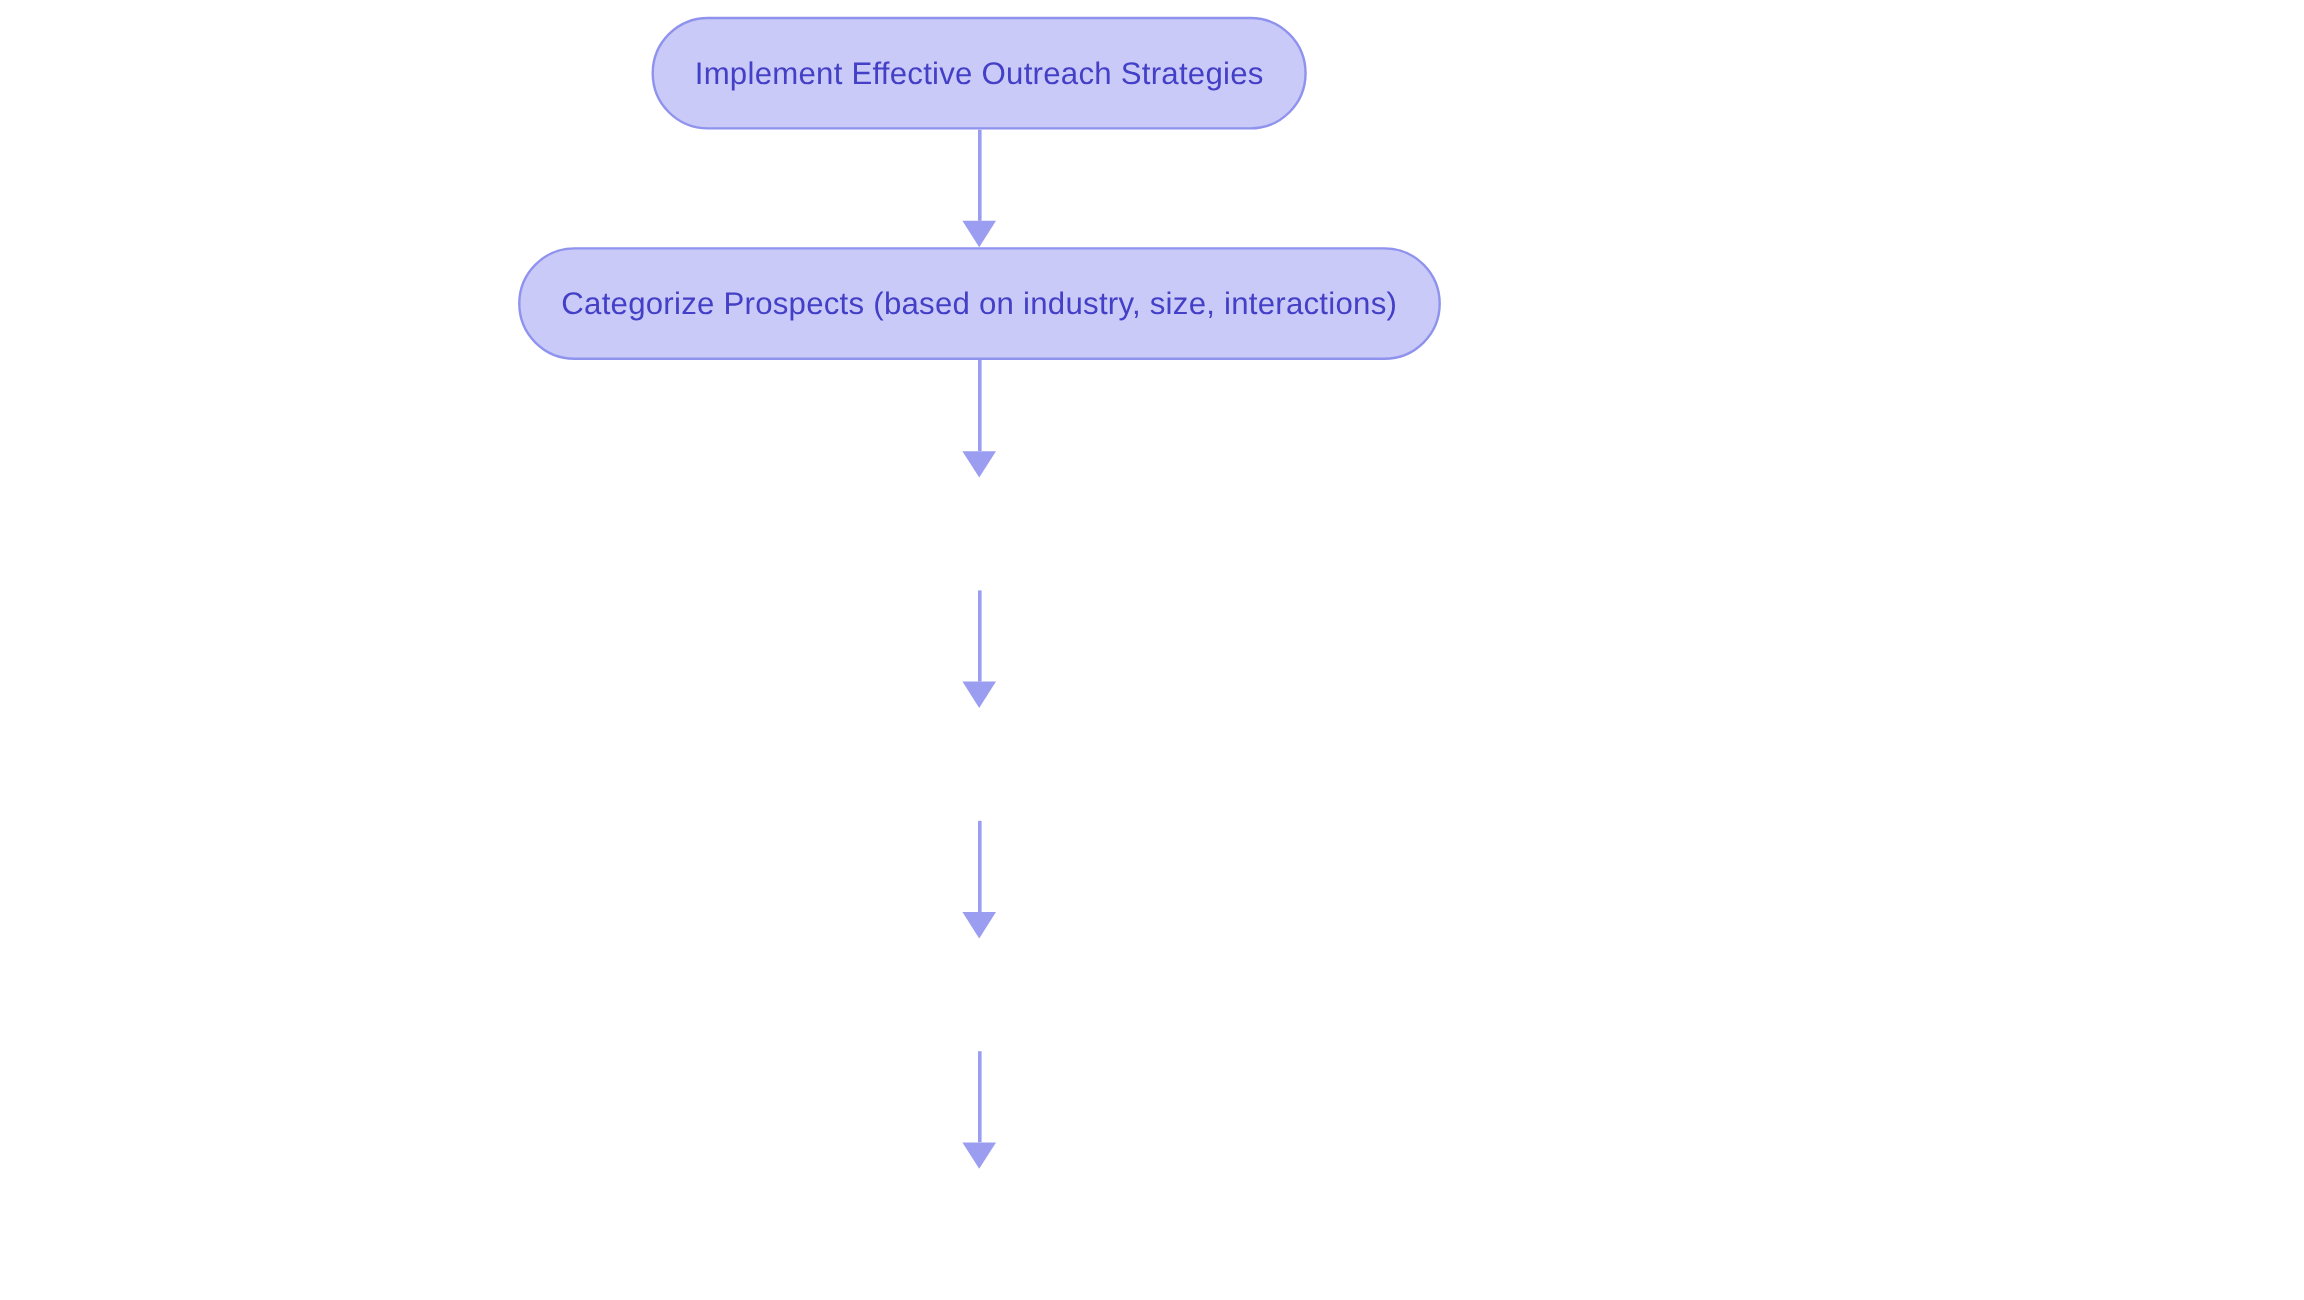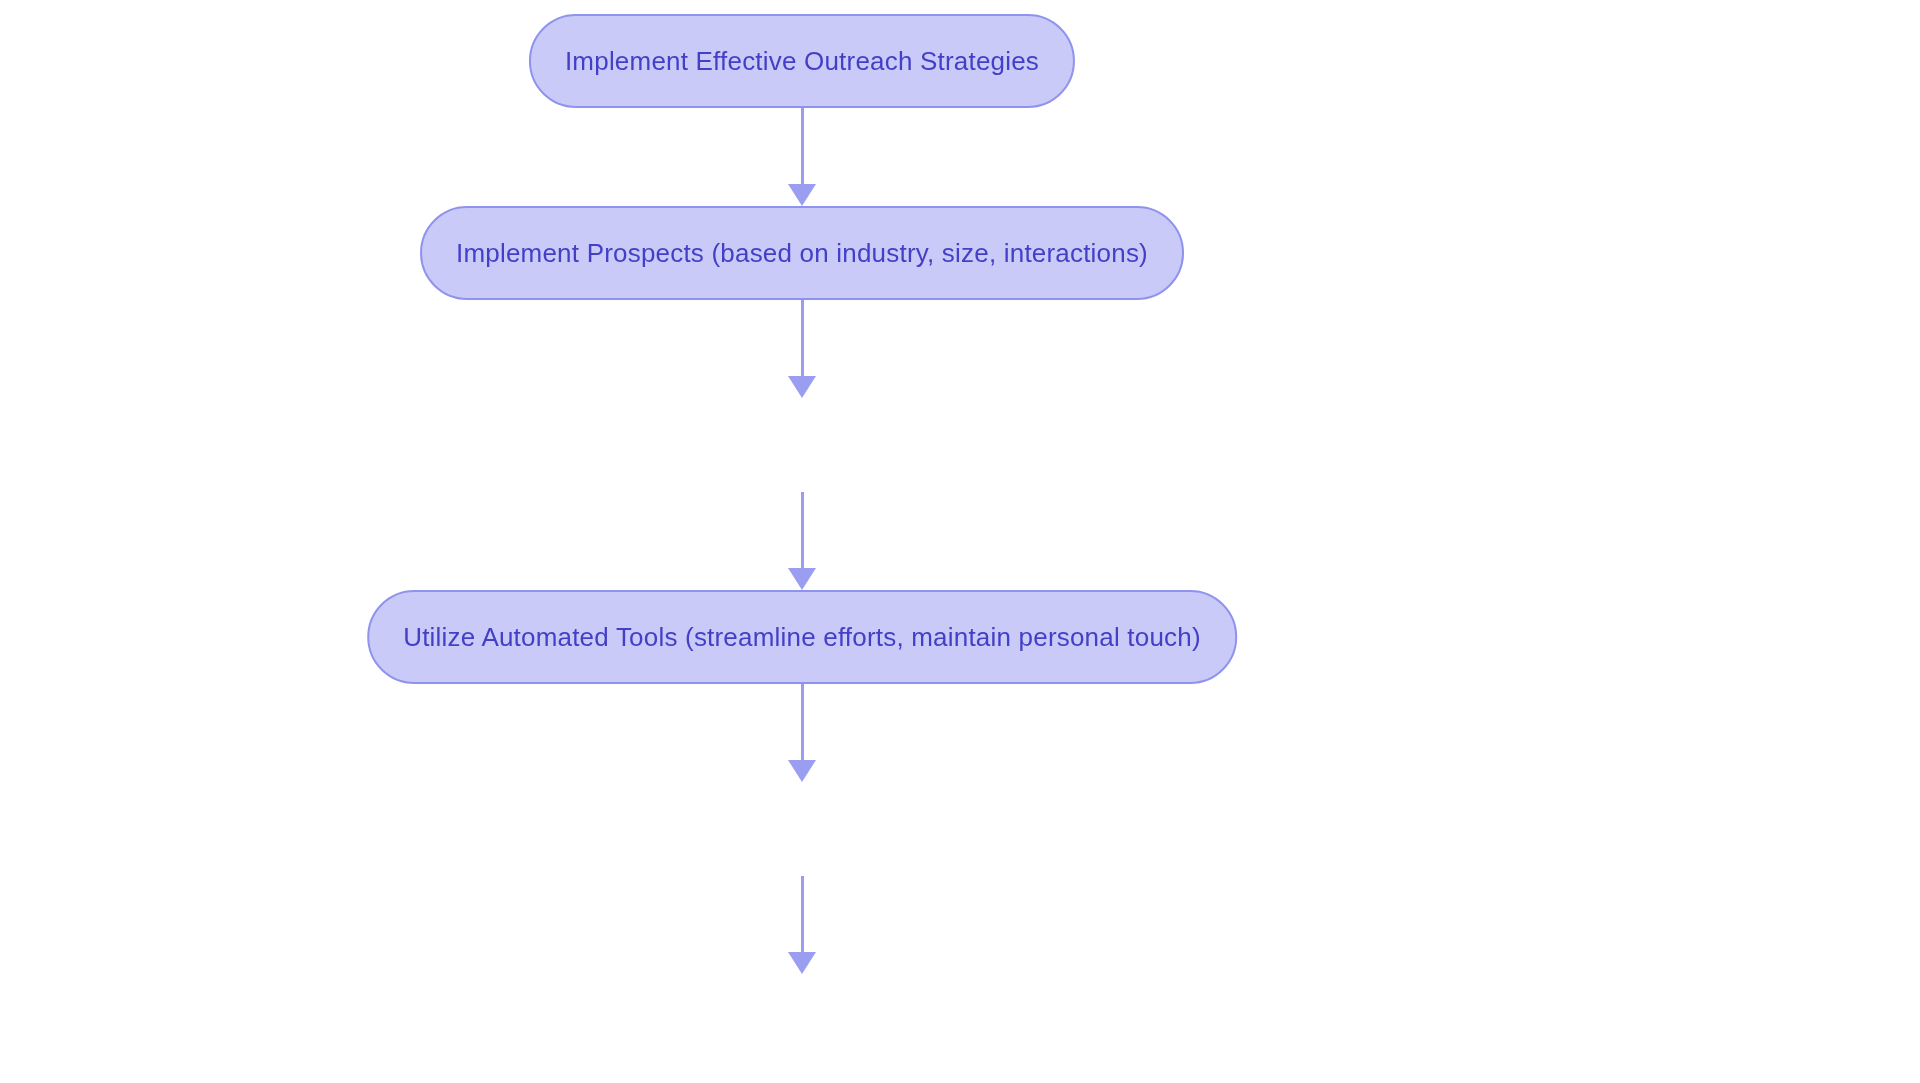--- a/index.html
+++ b/index.html
@@ -7,20 +7,21 @@
     padding: 0;
     background: #ffffff;
   }
   #canvas {
     position: relative;
     width: 1604px;
     height: 1083px;
     background: #ffffff;
     overflow: hidden;
     font-family: "Liberation Sans", "DejaVu Sans", sans-serif;
+    padding-left: 28px;
   }
   .node {
     position: absolute;
     left: 50%;
     transform: translateX(-50%);
     height: 94px;
     border-radius: 47px;
     background: #c9caf8;
     border: 2px solid #8f93ed;
     box-sizing: border-box;
@@ -80,37 +81,34 @@
   <div class="node n1">
     <span class="node-label">Implement Effective Outreach Strategies</span>
   </div>
 
   <div class="arrow a1">
     <div class="arrow-line"></div>
     <div class="arrow-head"></div>
   </div>
 
   <div class="node n2">
-    <span class="node-label">Implement Prospects (based on industry, size, interactions)</span>
+    <span class="node-label">Categorize Prospects (based on industry, size, interactions)</span>
   </div>
 
   <div class="arrow a2">
     <div class="arrow-line"></div>
     <div class="arrow-head"></div>
   </div>
 
 
   <div class="arrow a3">
     <div class="arrow-line"></div>
     <div class="arrow-head"></div>
   </div>
 
-  <div class="node n4">
-    <span class="node-label">Utilize Automated Tools (streamline efforts, maintain personal touch)</span>
-  </div>
 
   <div class="arrow a4">
     <div class="arrow-line"></div>
     <div class="arrow-head"></div>
   </div>
 
 
   <div class="arrow a5">
     <div class="arrow-line"></div>
     <div class="arrow-head"></div>

